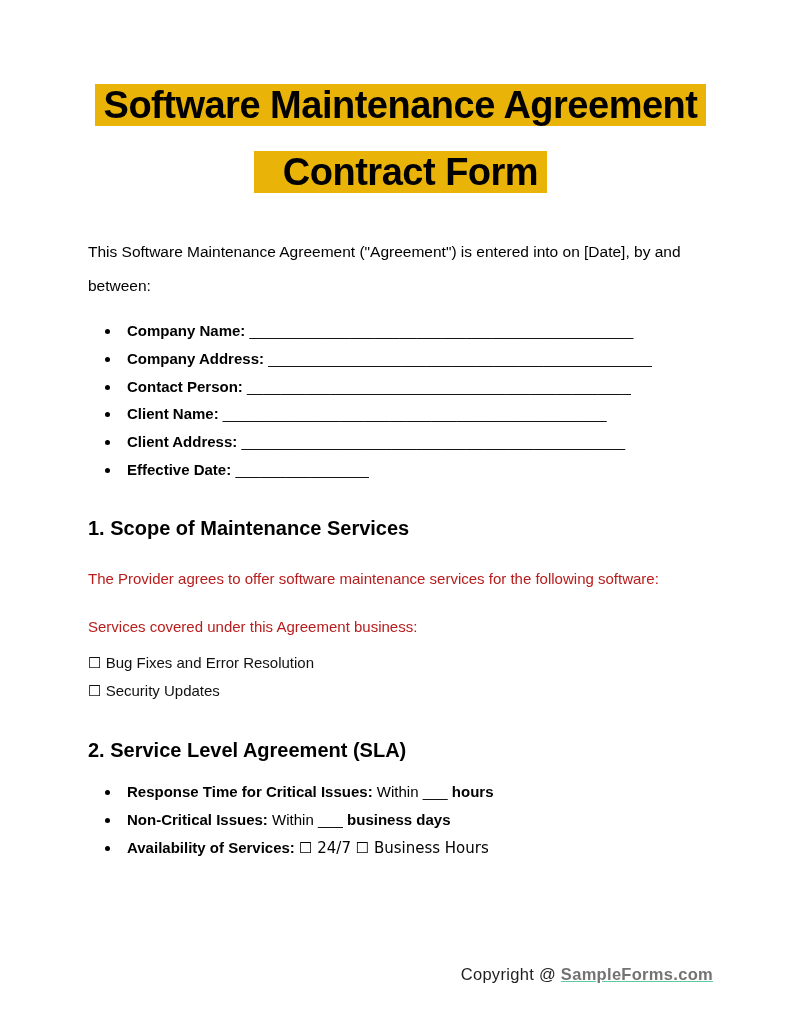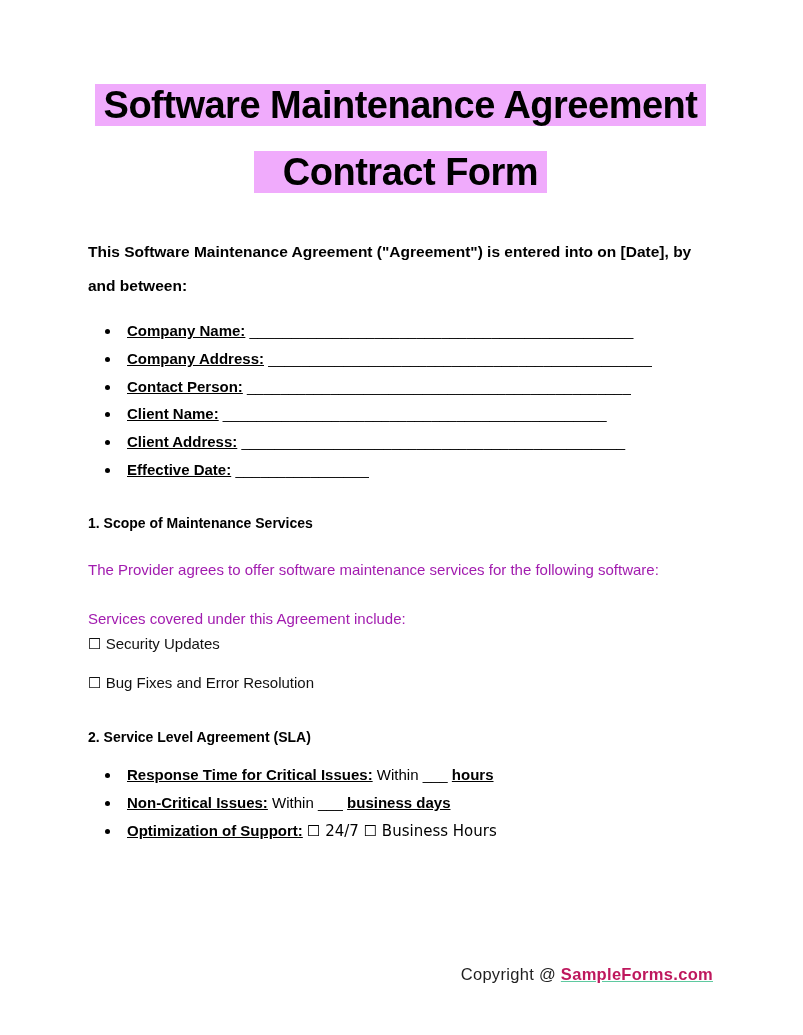--- a/index.html
+++ b/index.html
@@ -20,45 +20,45 @@
     margin: 72px 0 0 0;
     text-align: center;
     font-size: 38px;
     font-weight: 700;
     line-height: 1.75;
     letter-spacing: -0.5px;
   }
   .hl { background: #d9d9d9; padding: 0 9px; }
   .intro {
     margin: 30px 0 0 0;
-    font-weight: 700;
+    font-weight: 400;
     font-size: 15.5px;
     line-height: 2.2;
   }
   ul.blist {
     margin: 14px 0 0 0;
     padding: 0 0 0 33px;
     list-style: disc outside;
   }
   ul.blist li {
     line-height: 1.85;
     padding-left: 6px;
   }
-  .b { font-weight: 700; text-decoration: underline; }
+  .b { font-weight: 700; }
   .sec-heading {
     margin: 30px 0 0 0;
-    font-size: 14px;
+    font-size: 20px;
     font-weight: 700;
     line-height: 1.4;
   }
   .body-line {
     margin: 26px 0 0 0;
     font-weight: 400;
     line-height: 1.5;
-    color: #a21caf;
+    color: #b91c1c;
   }
   .check-line {
     margin: 0;
     font-weight: 400;
     line-height: 1.85;
     color: #111111;
   }
   .first-check { margin-top: 10px; }
   .cb { font-family: "DejaVu Sans", sans-serif; }
   .footer {
@@ -74,49 +74,49 @@
     font-weight: 700;
     text-decoration: underline;
     cursor: pointer;
   }
 </style>
 </head>
 <body>
 
 <div class="page">
 
-  <h1 class="doc-title"><span class="hl" style="background: #f0abfc;">Software Maintenance Agreement</span><br><span class="hl" style="background: #f0abfc; padding-left: 29px;">Contract Form</span></h1>
+  <h1 class="doc-title"><span class="hl" style="background: #eab308;">Software Maintenance Agreement</span><br><span class="hl" style="background: #eab308; padding-left: 29px;">Contract Form</span></h1>
 
   <p class="intro">This Software Maintenance Agreement ("Agreement") is entered into on [Date], by and between:</p>
 
   <ul class="blist">
     <li><span class="b">Company Name:</span> <span>______________________________________________</span></li>
     <li><span class="b">Company Address:</span> <span>______________________________________________</span></li>
     <li><span class="b">Contact Person:</span> <span>______________________________________________</span></li>
     <li><span class="b">Client Name:</span> <span>______________________________________________</span></li>
     <li><span class="b">Client Address:</span> <span>______________________________________________</span></li>
     <li><span class="b">Effective Date:</span> <span>________________</span></li>
   </ul>
 
   <h2 class="sec-heading">1. Scope of Maintenance Services</h2>
 
   <p class="body-line">The Provider agrees to offer software maintenance services for the following software:</p>
 
 
-  <p class="body-line">Services covered under this Agreement include:</p>
+  <p class="body-line">Services covered under this Agreement business:</p>
 
+  <p class="check-line first-check"><span class="cb">☐</span> <span>Bug Fixes and Error Resolution</span></p>
   <p class="check-line"><span class="cb">☐</span> <span>Security Updates</span></p>
-  <p class="check-line first-check"><span class="cb">☐</span> <span>Bug Fixes and Error Resolution</span></p>
 
   <h2 class="sec-heading">2. Service Level Agreement (SLA)</h2>
 
   <ul class="blist">
     <li><span class="b">Response Time for Critical Issues:</span> <span>Within ___</span> <span class="b">hours</span></li>
     <li><span class="b">Non-Critical Issues:</span> <span>Within ___</span> <span class="b">business days</span></li>
-    <li><span class="b">Optimization of Support:</span> <span class="cb">☐ 24/7 ☐ Business Hours</span> <span class="b"></span></li>
+    <li><span class="b">Availability of Services:</span> <span class="cb">☐ 24/7 ☐ Business Hours</span> <span class="b"></span></li>
   </ul>
 
   <div class="footer">
     <span>Copyright @</span>
-    <a href="#" style="color: #be185d; text-decoration-color: rgb(95, 201, 160);">SampleForms.com</a>
+    <a href="#" style="color: #737373; text-decoration-color: rgb(95, 201, 160);">SampleForms.com</a>
   </div>
 
 </div>
 
 </body></html>

